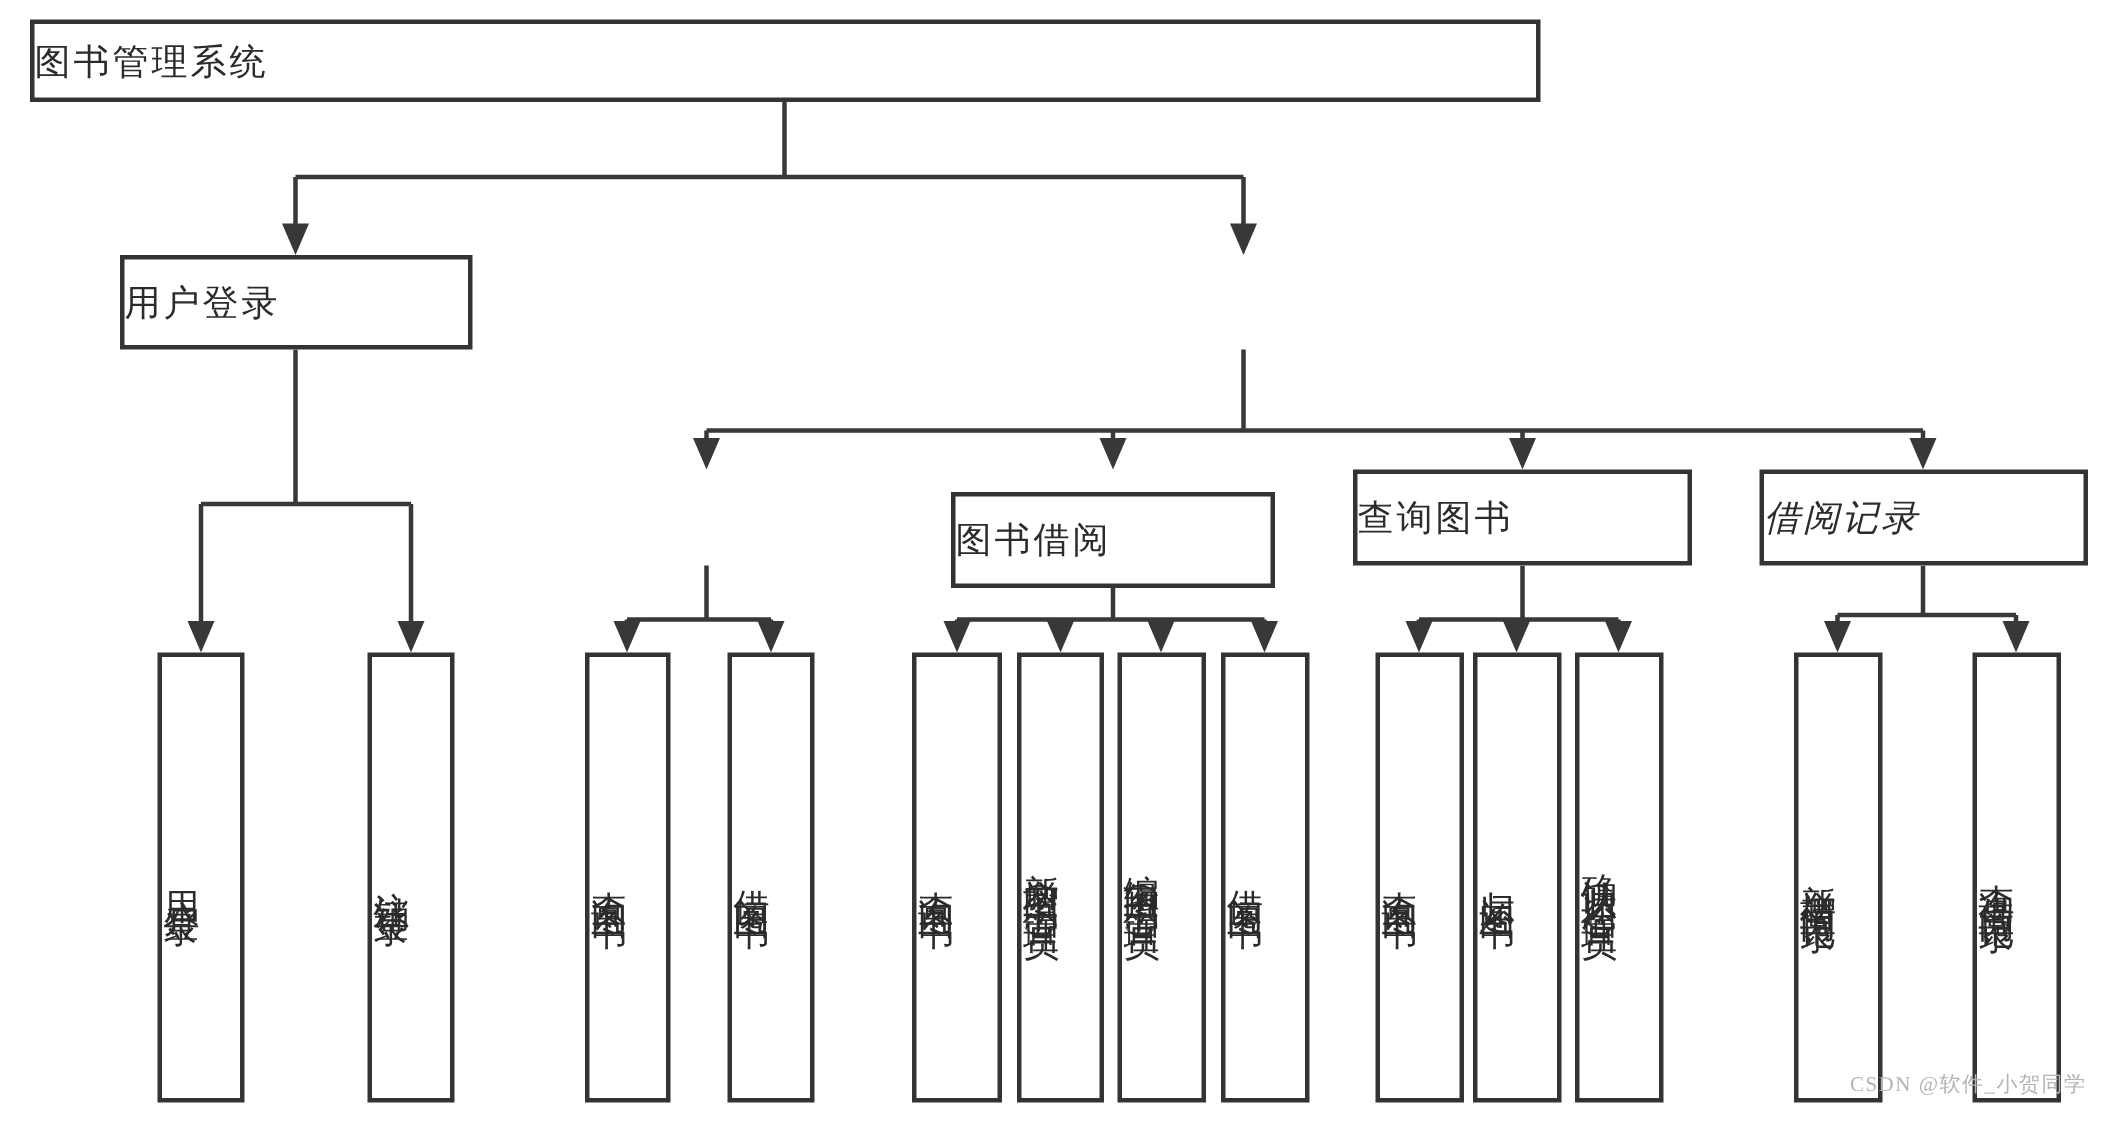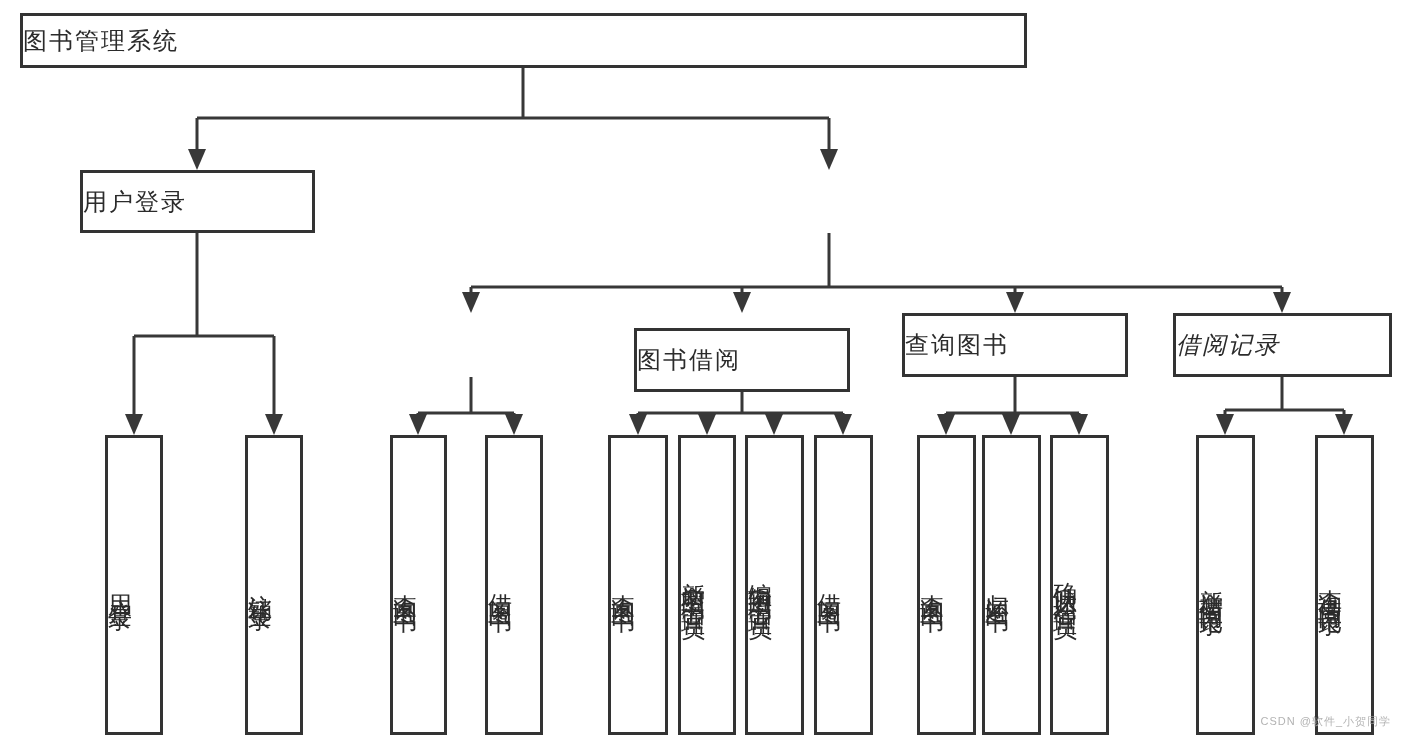--- a/index.html
+++ b/index.html
@@ -56,24 +56,25 @@
     writing-mode: vertical-rl;
     text-orientation: mixed;
     letter-spacing: 5px;
     font-size: 24px;
     line-height: 1;
   }
   .watermark {
     position: absolute;
     top: 714px;
     right: 14px;
-    font-size: 11px;
+    font-size: 14px;
     letter-spacing: 1px;
     color: var(--watermark-color);
     z-index: 5;
+    font-family: Liberation Serif, serif;
   }
 </style>
 </head>
 <body>
 
 <div class="canvas">
 
   <svg class="connectors" viewBox="0 0 1405 747" xmlns="http://www.w3.org/2000/svg">
 
     <path class="wire" d="M523 68 V118 M197 118 H829 M197 118 V150 M829 118 V150"></path>

